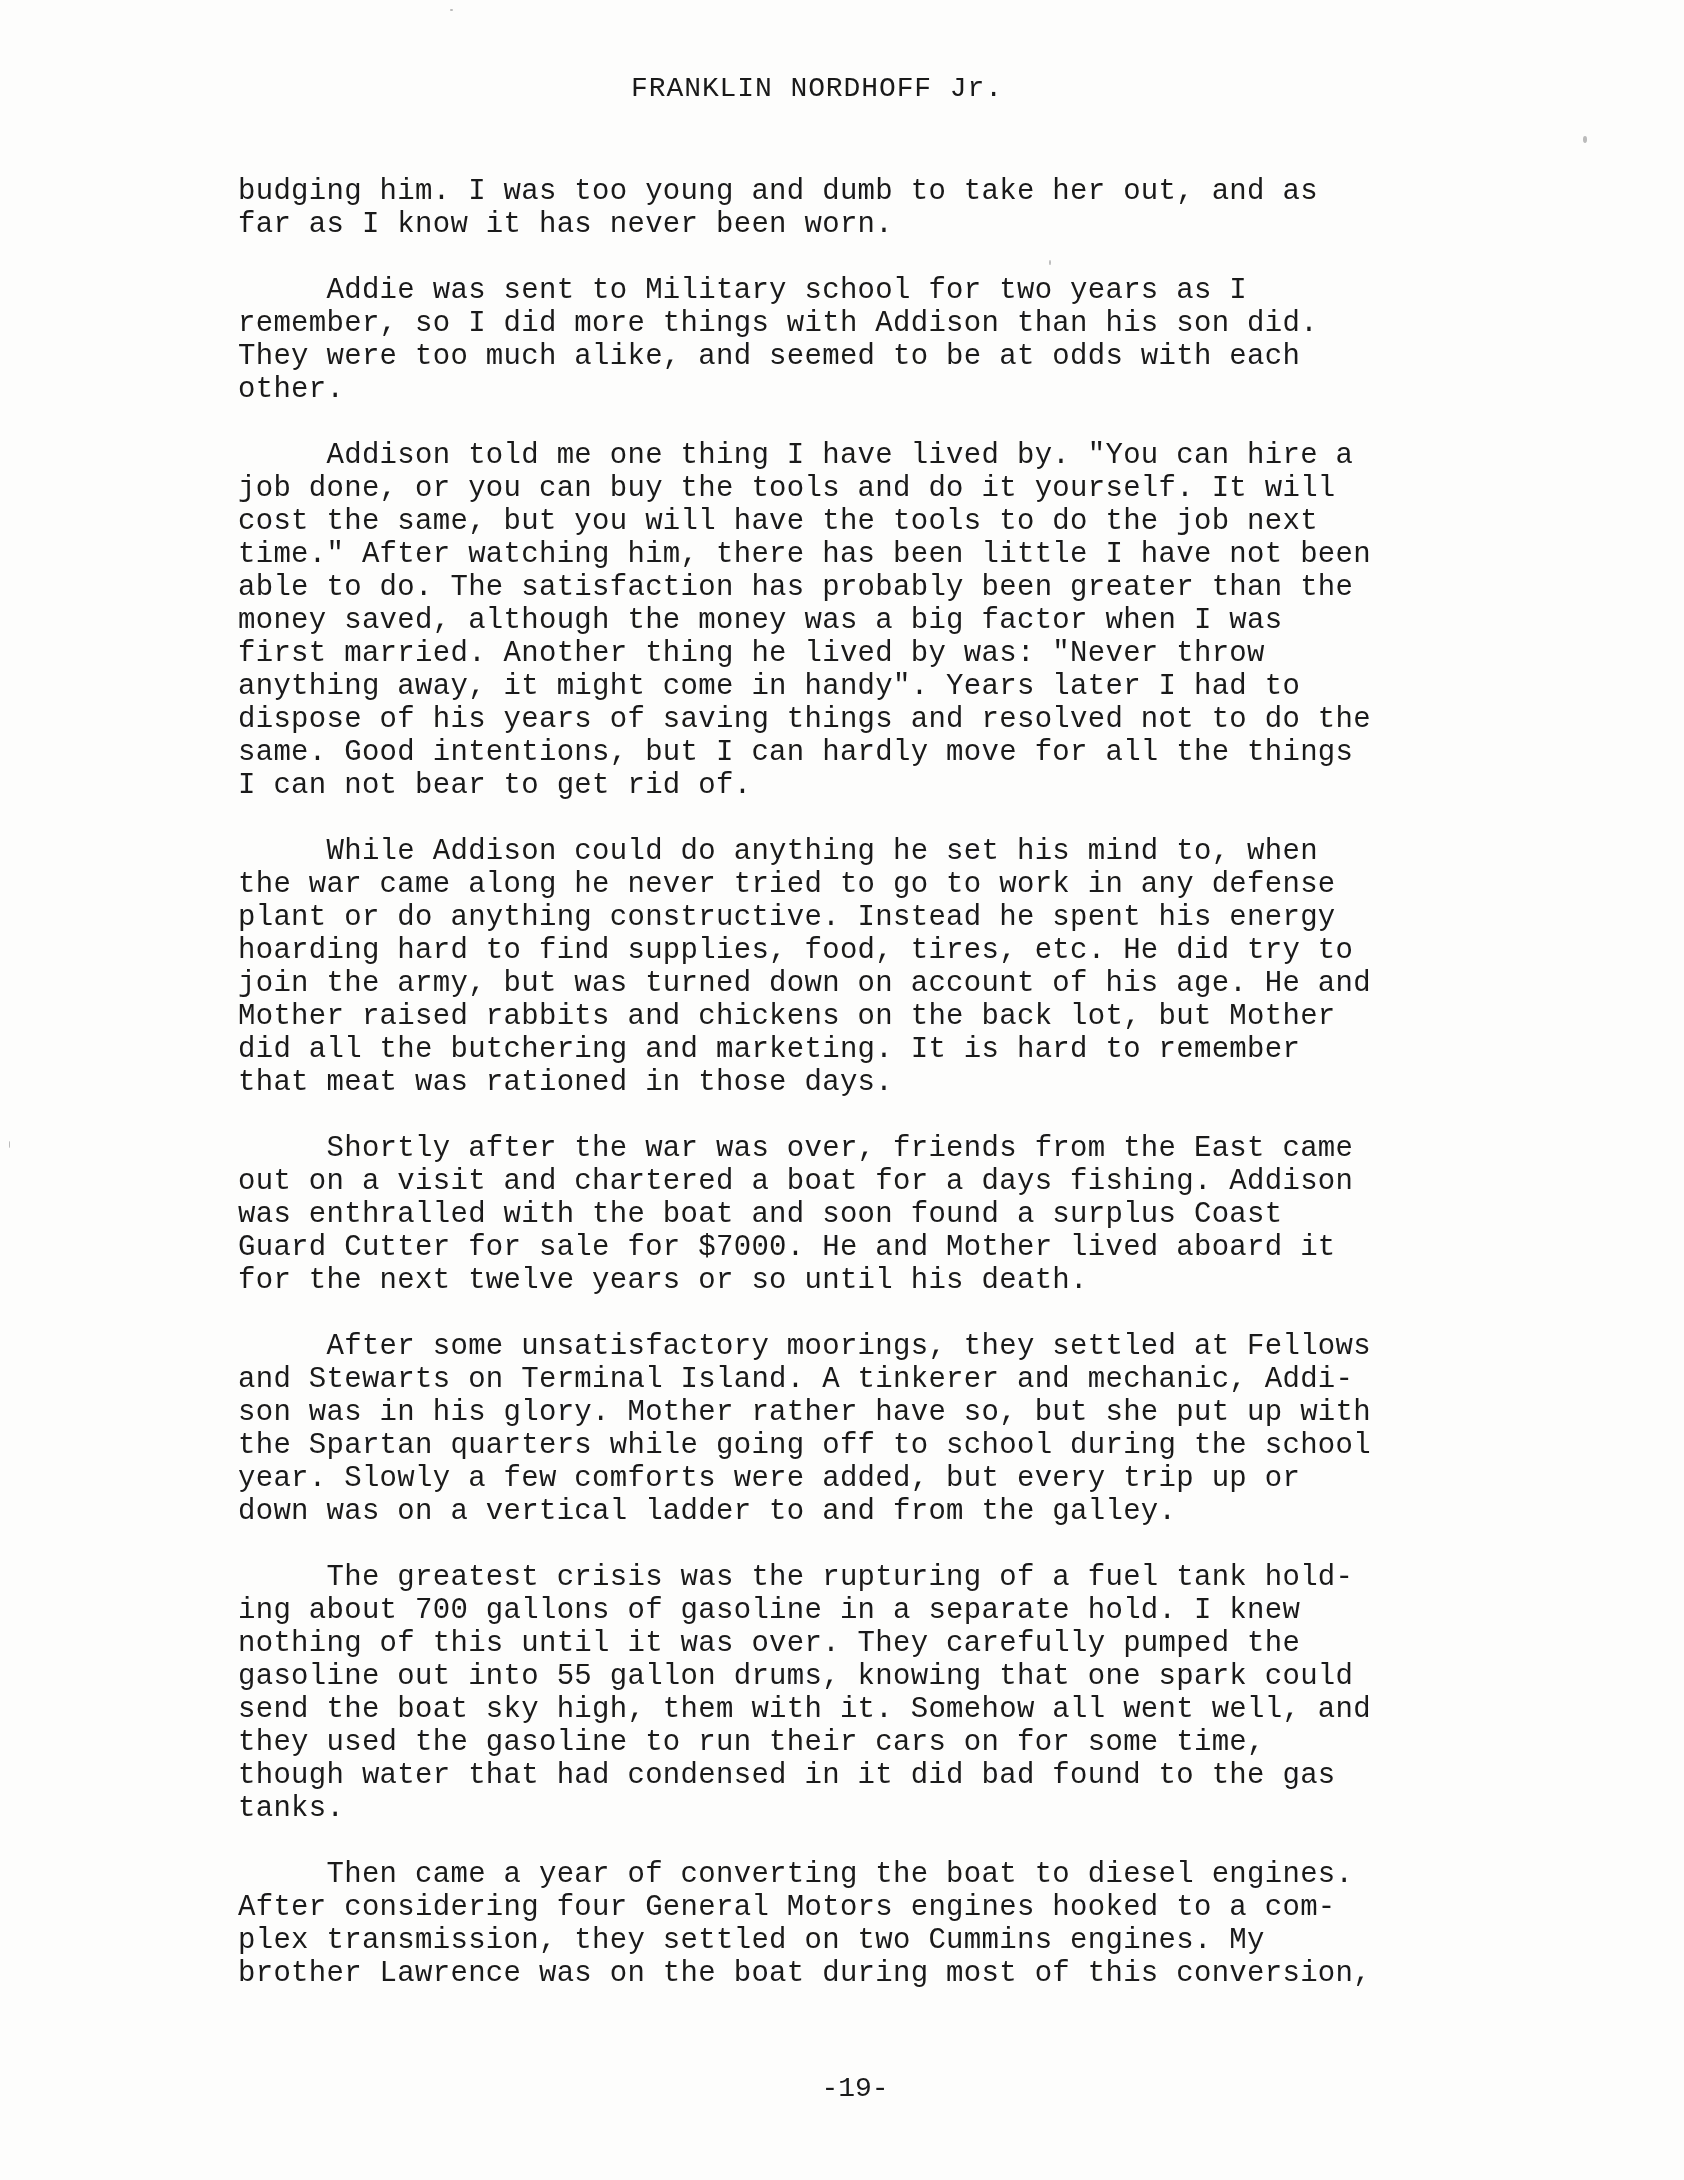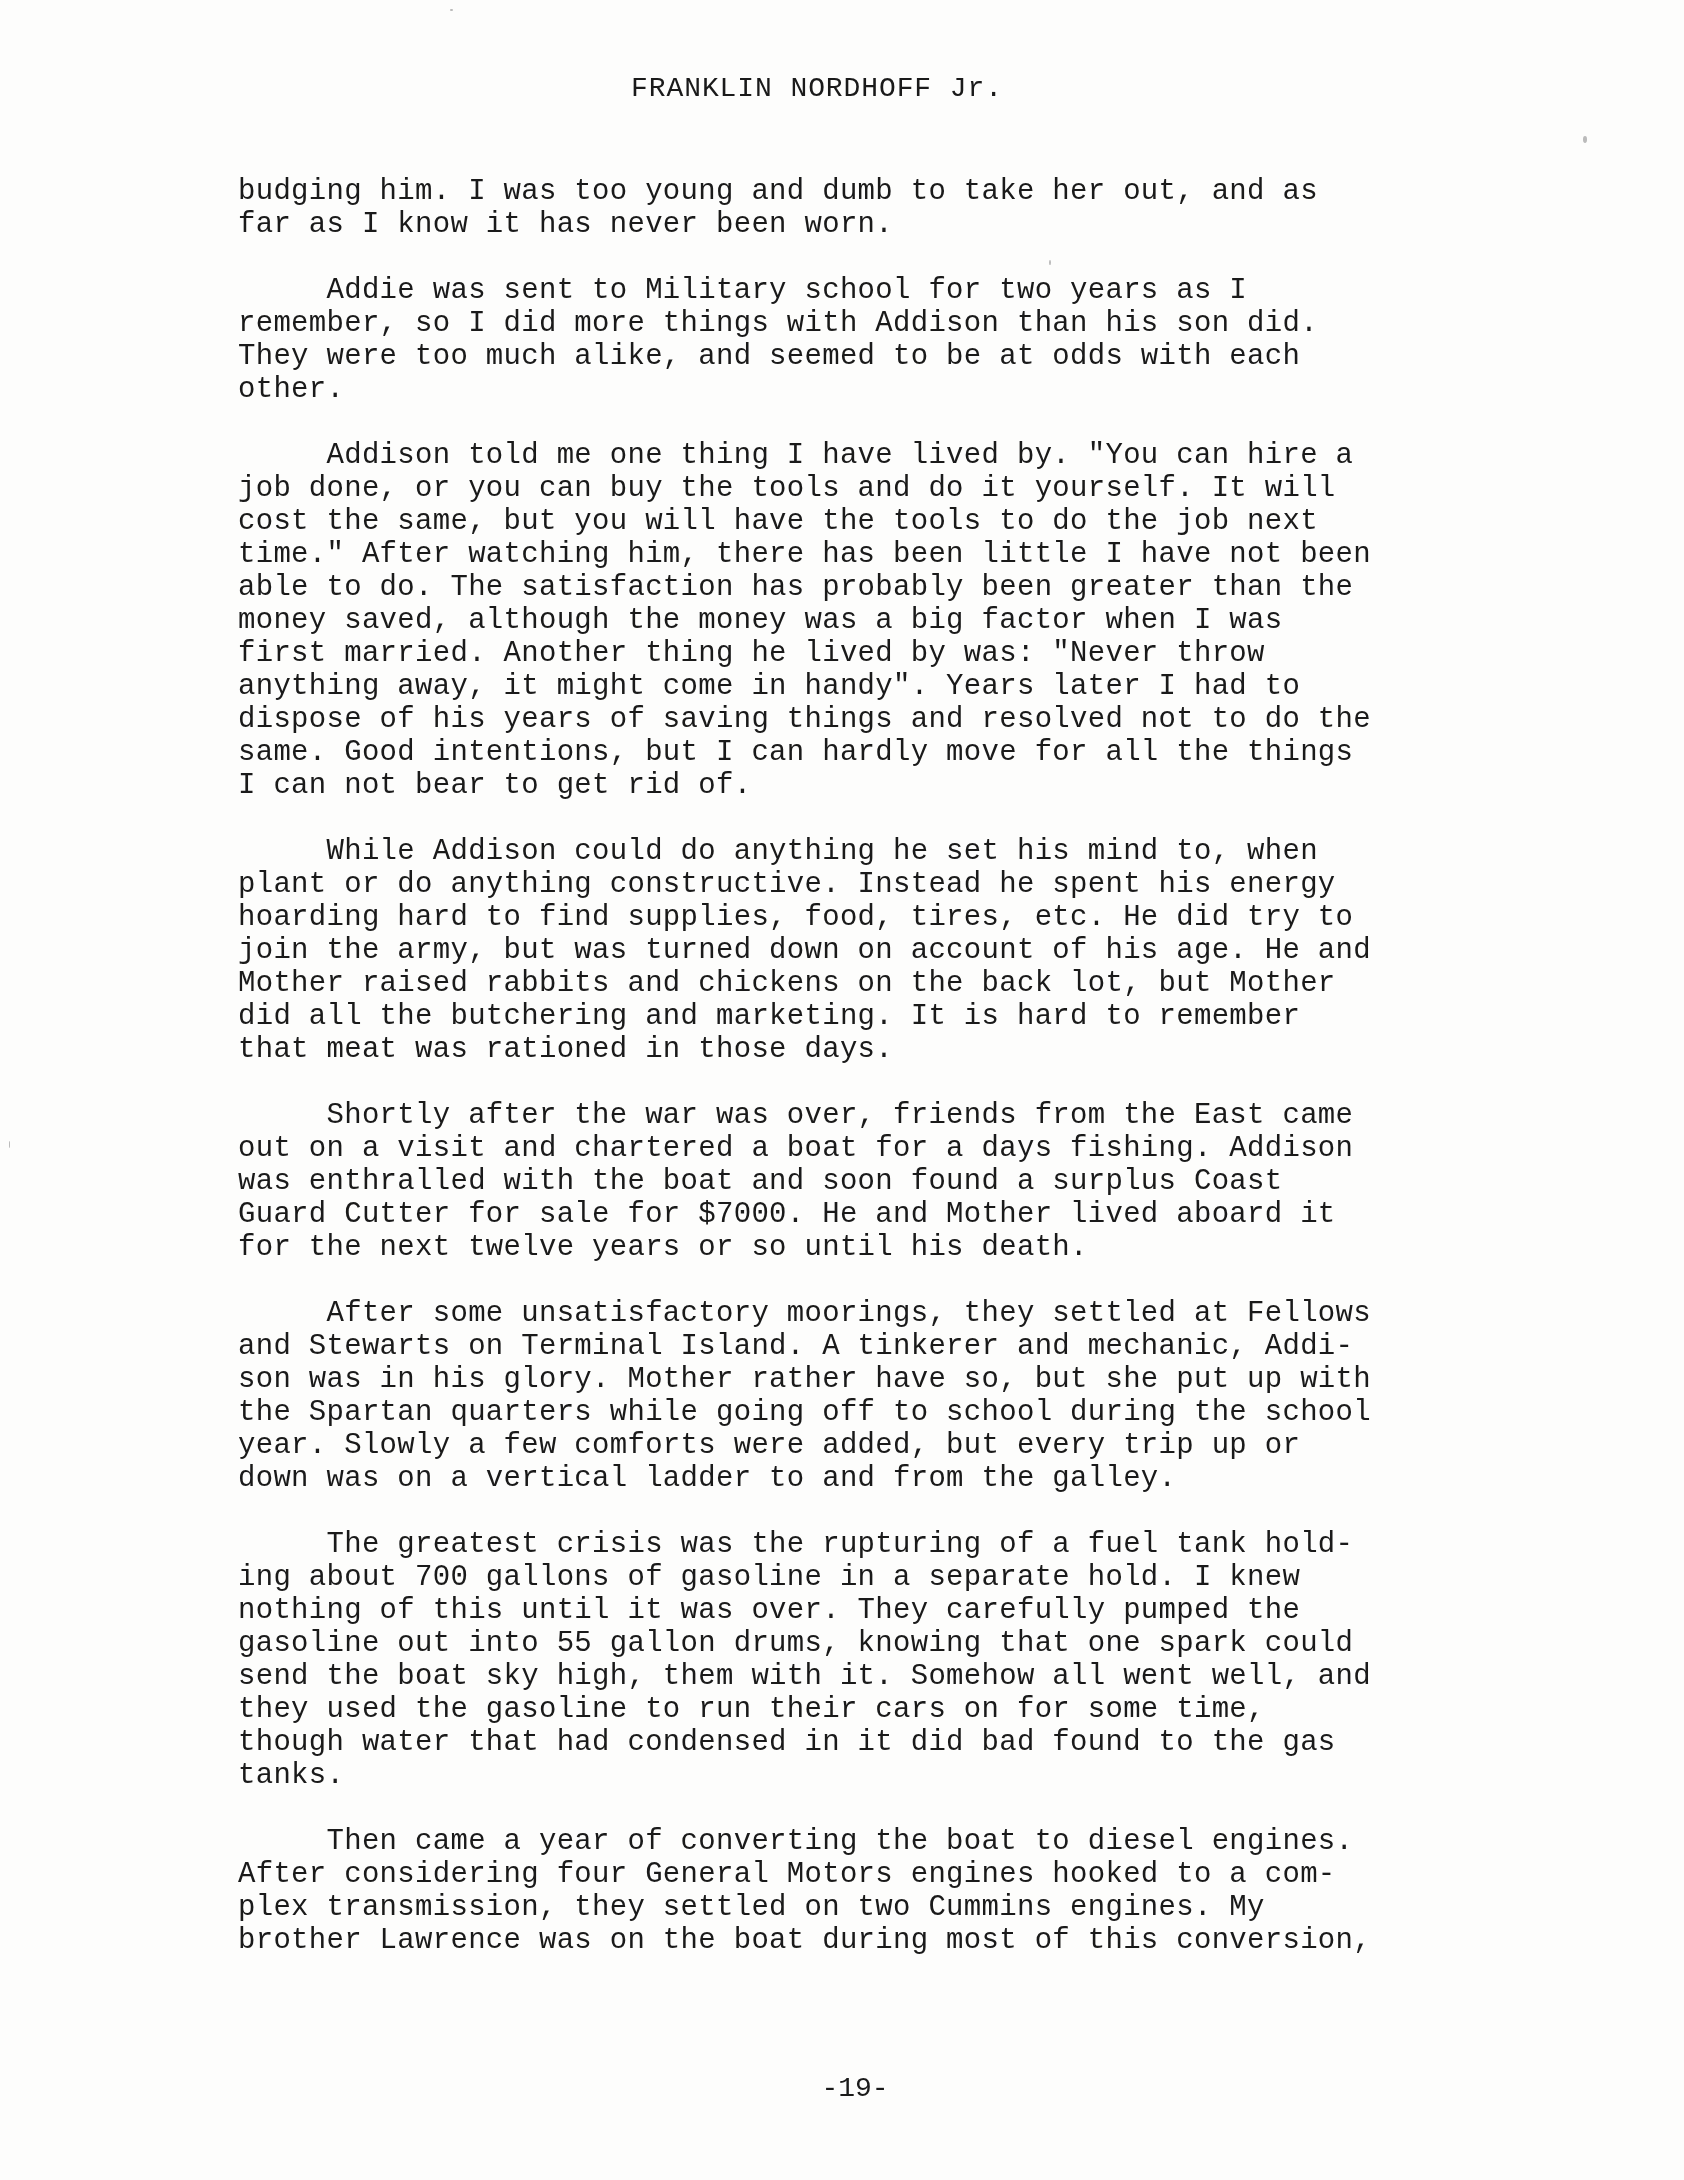--- a/index.html
+++ b/index.html
@@ -96,20 +96,21 @@
         <span class="line">able to do. The satisfaction has probably been greater than the</span>
         <span class="line">money saved, although the money was a big factor when I was</span>
         <span class="line">first married. Another thing he lived by was: "Never throw</span>
         <span class="line">anything away, it might come in handy". Years later I had to</span>
         <span class="line">dispose of his years of saving things and resolved not to do the</span>
         <span class="line">same. Good intentions, but I can hardly move for all the things</span>
         <span class="line">I can not bear to get rid of.</span>
       </div>
       <div class="para">
         <span class="line">     While Addison could do anything he set his mind to, when</span>
+        <span class="line">the war came along he never tried to go to work in any defense</span>
         <span class="line">plant or do anything constructive. Instead he spent his energy</span>
         <span class="line">hoarding hard to find supplies, food, tires, etc. He did try to</span>
         <span class="line">join the army, but was turned down on account of his age. He and</span>
         <span class="line">Mother raised rabbits and chickens on the back lot, but Mother</span>
         <span class="line">did all the butchering and marketing. It is hard to remember</span>
         <span class="line">that meat was rationed in those days.</span>
       </div>
       <div class="para">
         <span class="line">     Shortly after the war was over, friends from the East came</span>
         <span class="line">out on a visit and chartered a boat for a days fishing. Addison</span>

